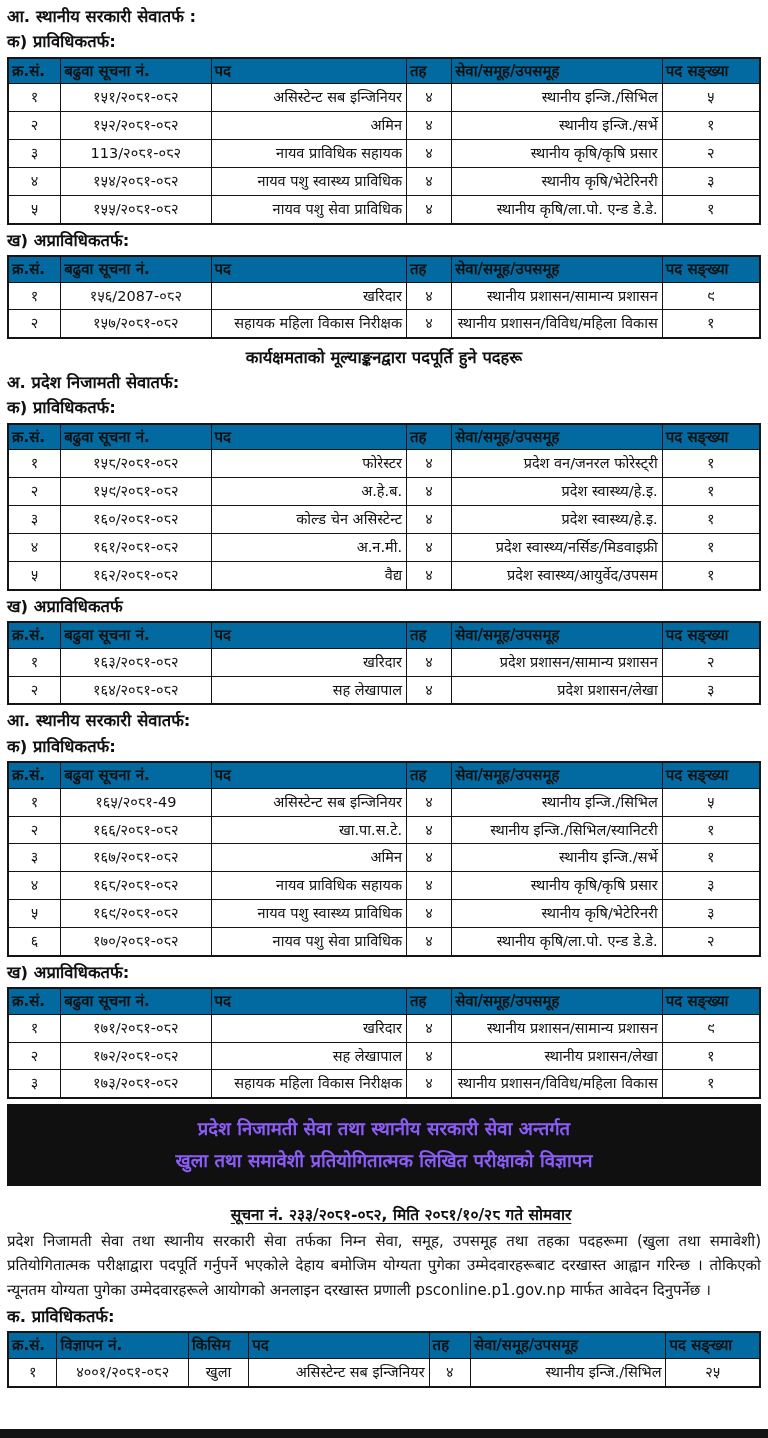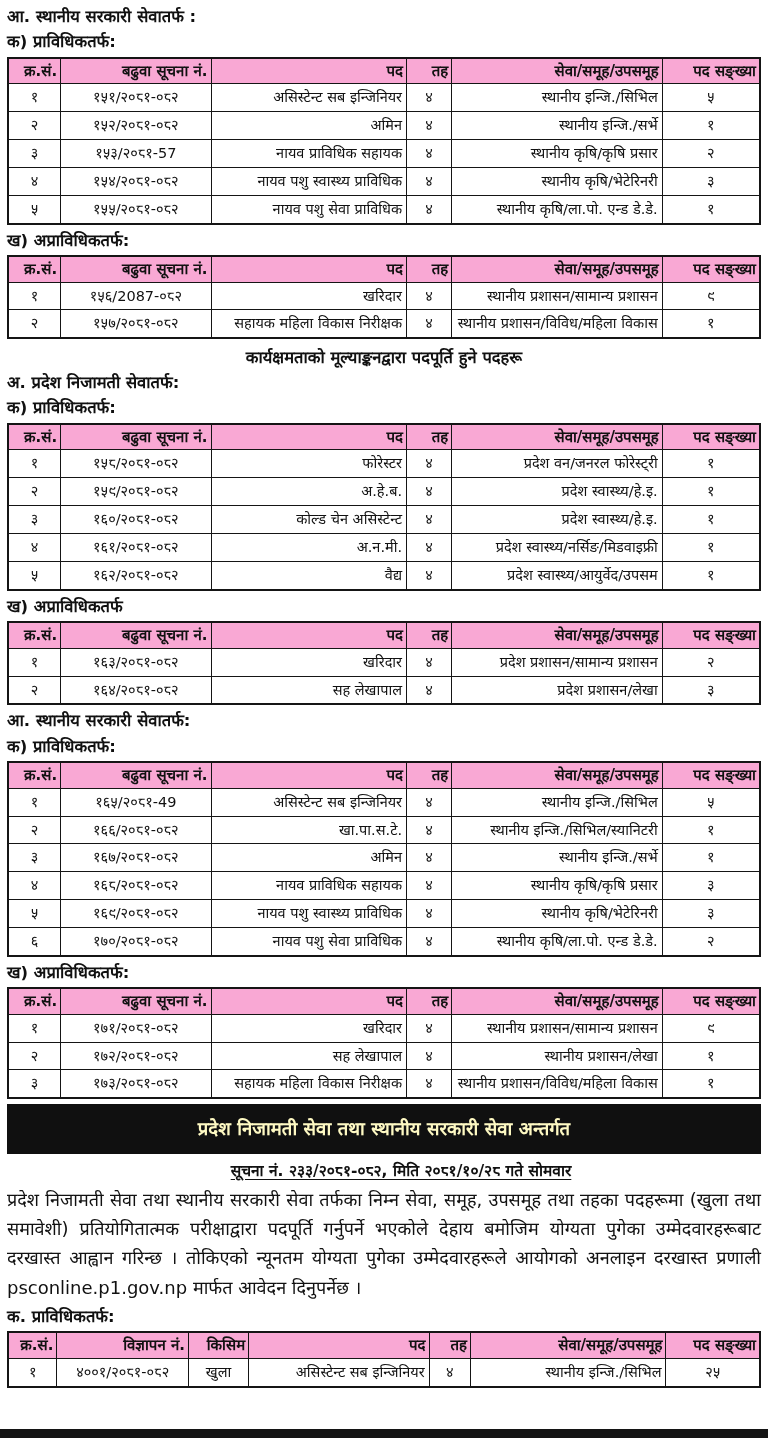--- a/index.html
+++ b/index.html
@@ -19,26 +19,26 @@
     margin: 2px 0 3px 0;
   }
   table.data-table {
     width: 100%;
     border-collapse: collapse;
     border: 2px solid #151515;
     margin: 2px 0 5px 0;
     table-layout: fixed;
   }
   table.data-table th {
-    background: #f9a8d4;
+    background: #0369a1;
     border: 1px solid #151515;
     font-size: 15px;
     font-weight: bold;
     padding: 3px 3px;
-    text-align: right;
+    text-align: left;
     line-height: 1.25;
   }
   table.data-table td {
     border: 1px solid #151515;
     font-size: 14.5px;
     padding: 4px 4px;
     line-height: 1.3;
     overflow: hidden;
     white-space: nowrap;
   }
@@ -46,37 +46,37 @@
   td.left   { text-align: right; }
   .mid-title {
     text-align: center;
     font-size: 16.5px;
     font-weight: bold;
     margin: 6px 0 4px 0;
   }
   .mid-title span { text-underline-offset: 3px; }
   .banner {
     background: #101010;
-    color: #fef9c3;
+    color: #8b5cf6;
     text-align: center;
     font-weight: bold;
     font-size: 18.5px;
     line-height: 1.72;
     padding: 9px 14px;
-    margin: 4px 0 5px 0;
+    margin: 4px 0 17px 0;
   }
   .notice-line {
     text-align: center;
     font-size: 15.5px;
     font-weight: bold;
     margin: 2px 0 4px 0;
   }
   .notice-line span { text-decoration: underline; text-underline-offset: 3px; margin-left: 34px; }
   .body-par {
-    font-size: 18px;
+    font-size: 15px;
     line-height: 1.62;
     text-align: justify;
     margin: 0 0 4px 0;
   }
   .bottom-bar {
     position: absolute;
     left: 0;
     bottom: 0;
     width: 768px;
     height: 9px;
@@ -120,21 +120,21 @@
       <tr>
         <td class="center">२</td>
         <td class="center">१५२/२०८१-०८२</td>
         <td class="left">अमिन</td>
         <td class="center">४</td>
         <td class="left">स्थानीय इन्जि./सर्भे</td>
         <td class="center">१</td>
       </tr>
       <tr>
         <td class="center">३</td>
-        <td class="center">१५३/२०८१-57</td>
+        <td class="center">113/२०८१-०८२</td>
         <td class="left">नायव प्राविधिक सहायक</td>
         <td class="center">४</td>
         <td class="left">स्थानीय कृषि/कृषि प्रसार</td>
         <td class="center">२</td>
       </tr>
       <tr>
         <td class="center">४</td>
         <td class="center">१५४/२०८१-०८२</td>
         <td class="left">नायव पशु स्वास्थ्य प्राविधिक</td>
         <td class="center">४</td>
@@ -420,20 +420,21 @@
         <td class="left">सहायक महिला विकास निरीक्षक</td>
         <td class="center">४</td>
         <td class="left">स्थानीय प्रशासन/विविध/महिला विकास</td>
         <td class="center">१</td>
       </tr>
     </tbody>
   </table>
 
 <div class="banner">
   <div>प्रदेश निजामती सेवा तथा स्थानीय सरकारी सेवा अन्तर्गत</div>
+  <div>खुला तथा समावेशी प्रतियोगितात्मक लिखित परीक्षाको विज्ञापन</div>
 </div>
 
 <div class="notice-line"><span>सूचना नं. २३३/२०८१-०८२, मिति २०८१/१०/२८ गते सोमवार</span></div>
 
 <p class="body-par">प्रदेश निजामती सेवा तथा स्थानीय सरकारी सेवा तर्फका निम्न सेवा, समूह, उपसमूह तथा तहका पदहरूमा (खुला तथा समावेशी) प्रतियोगितात्मक परीक्षाद्वारा पदपूर्ति गर्नुपर्ने भएकोले देहाय बमोजिम योग्यता पुगेका उम्मेदवारहरूबाट दरखास्त आह्वान गरिन्छ । तोकिएको न्यूनतम योग्यता पुगेका उम्मेदवारहरूले आयोगको अनलाइन दरखास्त प्रणाली psconline.p1.gov.np मार्फत आवेदन दिनुपर्नेछ ।</p>
 
 <div class="sec-heading">क. प्राविधिकतर्फ:</div>
 
 <table class="data-table" data-table="tables.t7">
     <colgroup>

